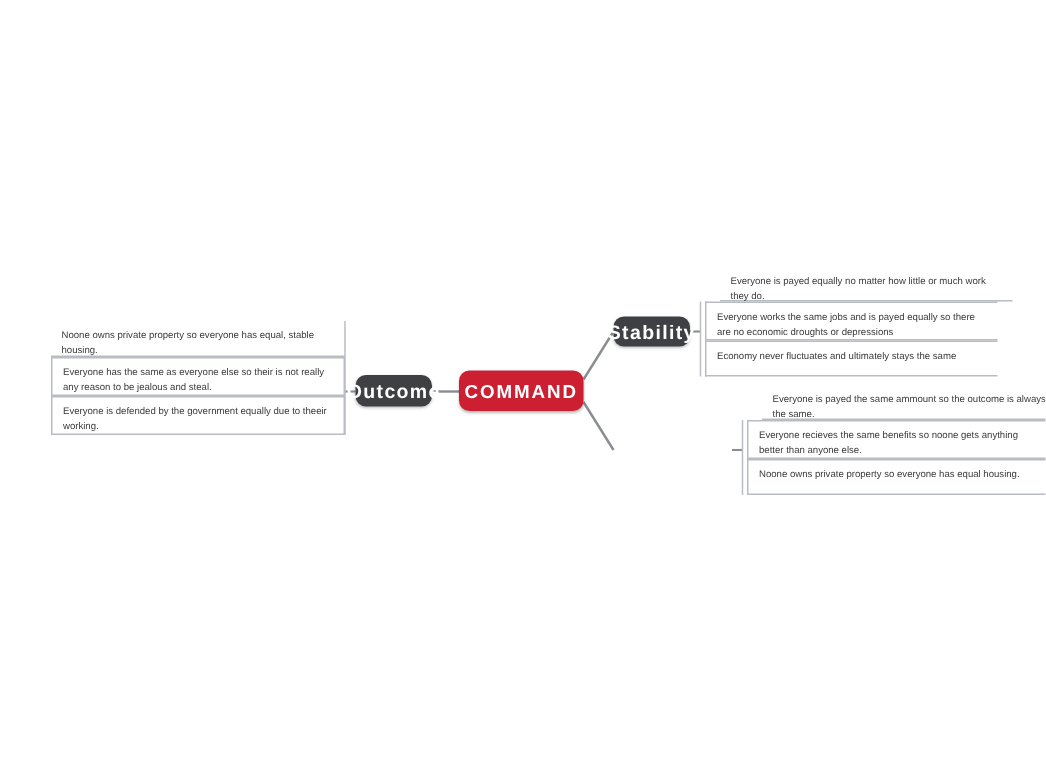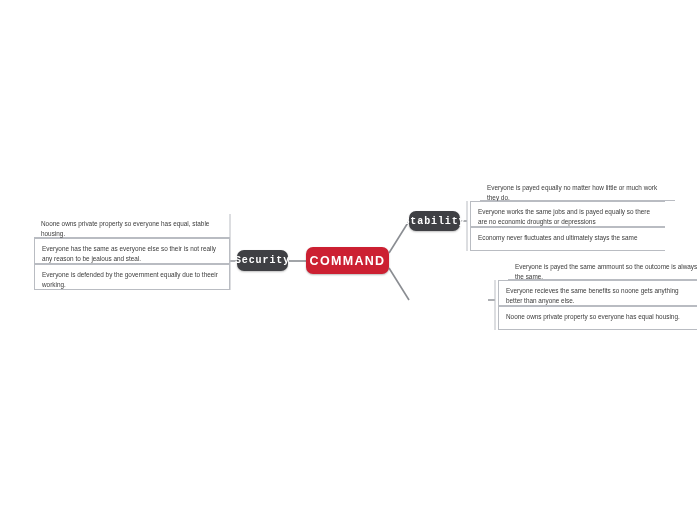--- a/index.html
+++ b/index.html
@@ -48,23 +48,22 @@
   .node-root {
     background: #cc2032;
     font-weight: bold;
     font-size: 12.5px;
     letter-spacing: 1.3px;
     box-shadow: 0 1px 2px rgba(0,0,0,0.28);
   }
   .node-branch {
     background: #3f4044;
     font-weight: bold;
-    font-size: 10px;
+    font-size: 13px;
     box-shadow: 0 1px 2px rgba(0,0,0,0.25);
-    font-family: Liberation Mono, monospace;
   }
 
   #node-command { left: 306px; top: 247px; width: 83px;  height: 27px; }
   #node-security { left: 237px; top: 250px; width: 51px; height: 21px; }
   #node-stability { left: 409px; top: 211px; width: 51px; height: 20px; }
   #node-equity { left: 409px; top: 290px; width: 79px;  height: 20px; }
 
   
   .leaf {
     position: absolute;
@@ -133,21 +132,21 @@
       <path d="M230 214 L230 290"></path>
 
       <path d="M467 201 L467 251"></path>
 
       <path d="M495 280 L495 330"></path>
     </g>
   </svg>
 
   <div id="node-command" class="node node-root">COMMAND</div>
 
-  <div id="node-security" class="node node-branch">Security</div>
+  <div id="node-security" class="node node-branch">Outcome</div>
 
   <div class="grp-security">
     <div id="sec-leaf-0" class="leaf rule-only">Noone owns private property so everyone has equal, stable housing.</div>
     <div id="sec-leaf-1" class="leaf boxed">Everyone has the same as everyone else so their is not really any reason to be jealous and steal.</div>
     <div id="sec-leaf-2" class="leaf boxed">Everyone is defended by the government equally due to theeir working.</div>
   </div>
 
   <div id="node-stability" class="node node-branch">Stability</div>
 
   <div class="grp-stability">

